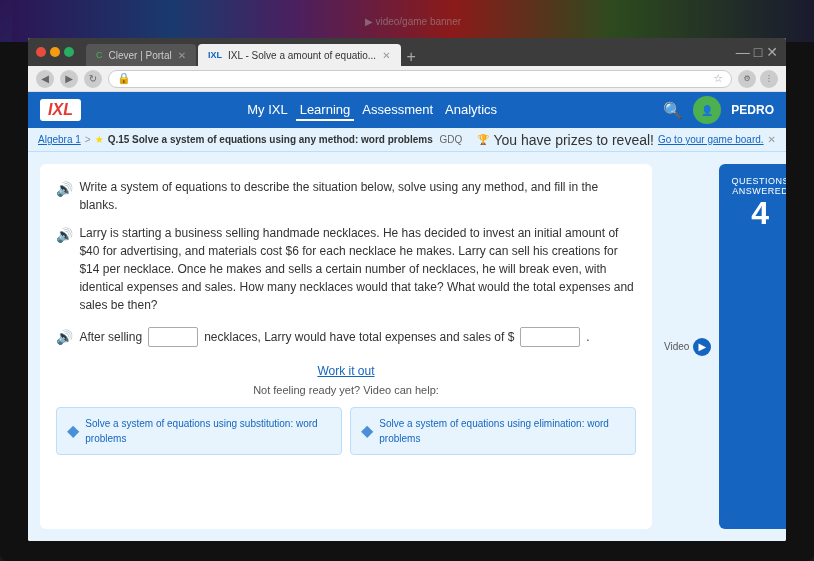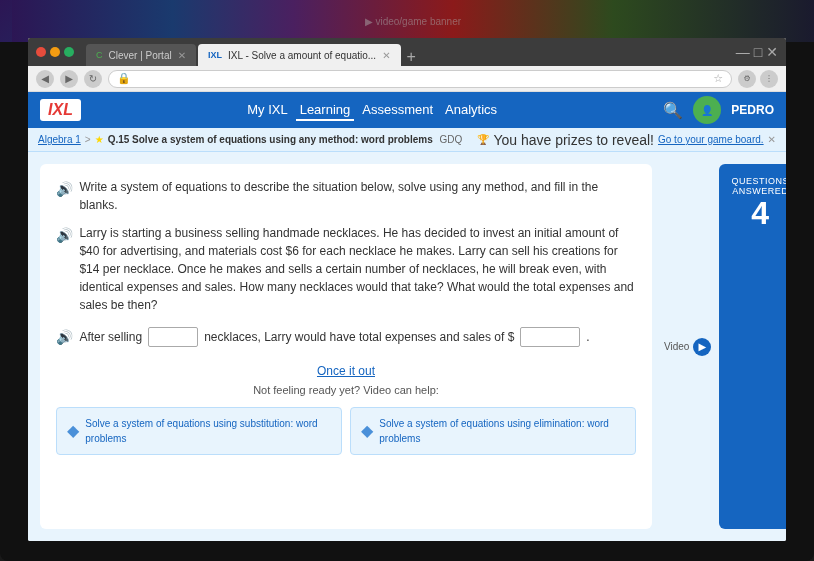--- a/index.html
+++ b/index.html
@@ -529,21 +529,21 @@
           <input class="answer-input" type="text" style="">
           <span>necklaces, Larry would have total expenses and sales of $</span>
           <input class="dollar-input" type="text" style="">
           <span>.</span>
         </div>
 
         
 
         
         <div class="work-it-out">
-          <div style="cursor:pointer;text-decoration:underline;">Once it out</div>
+          <div style="cursor:pointer;text-decoration:underline;">Work it out</div>
           <div class="subtitle">Not feeling ready yet? Video can help:</div>
         </div>
 
         
         <div class="helper-links">
           <div class="helper-link">
             <span class="diamond-icon">◆</span>
             <span>Solve a system of equations using substitution: word problems</span>
           </div>
           <div class="helper-link">

